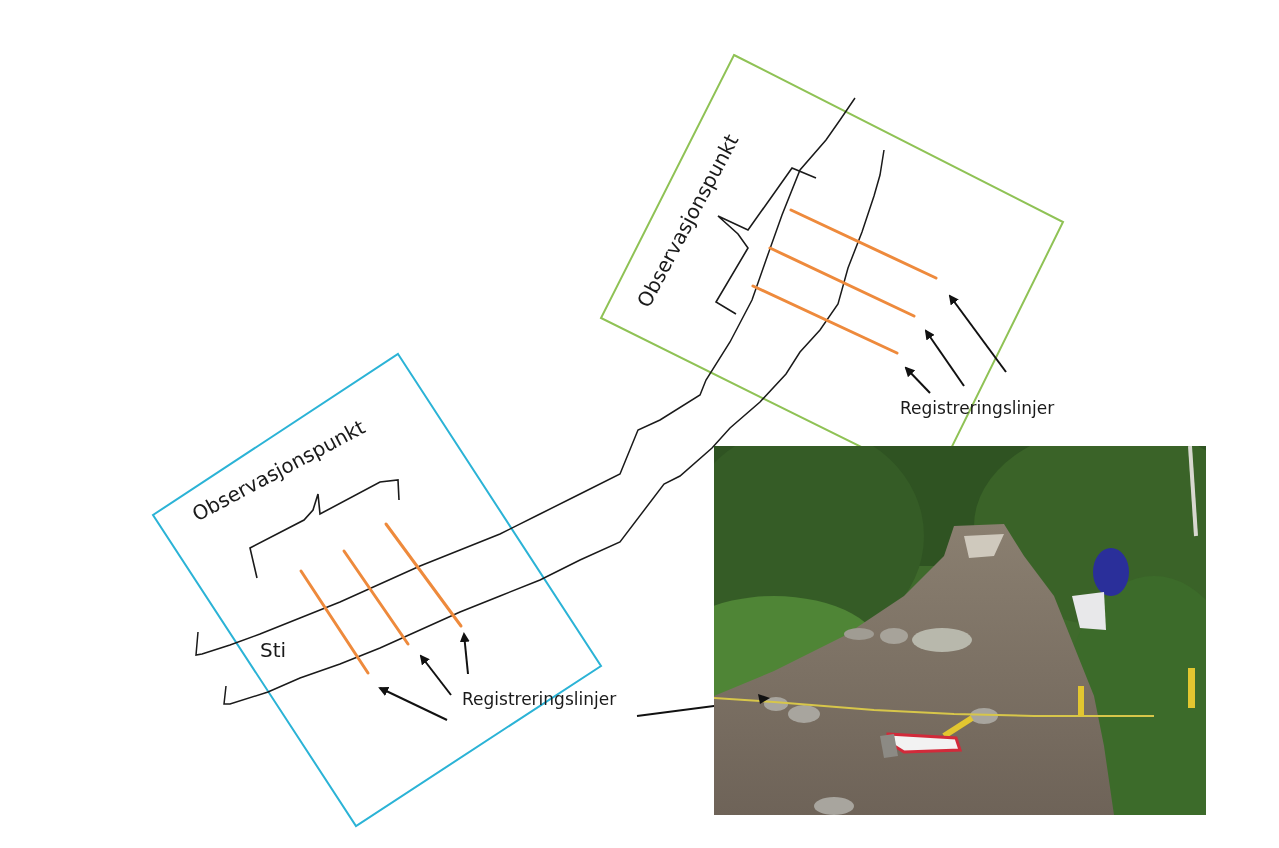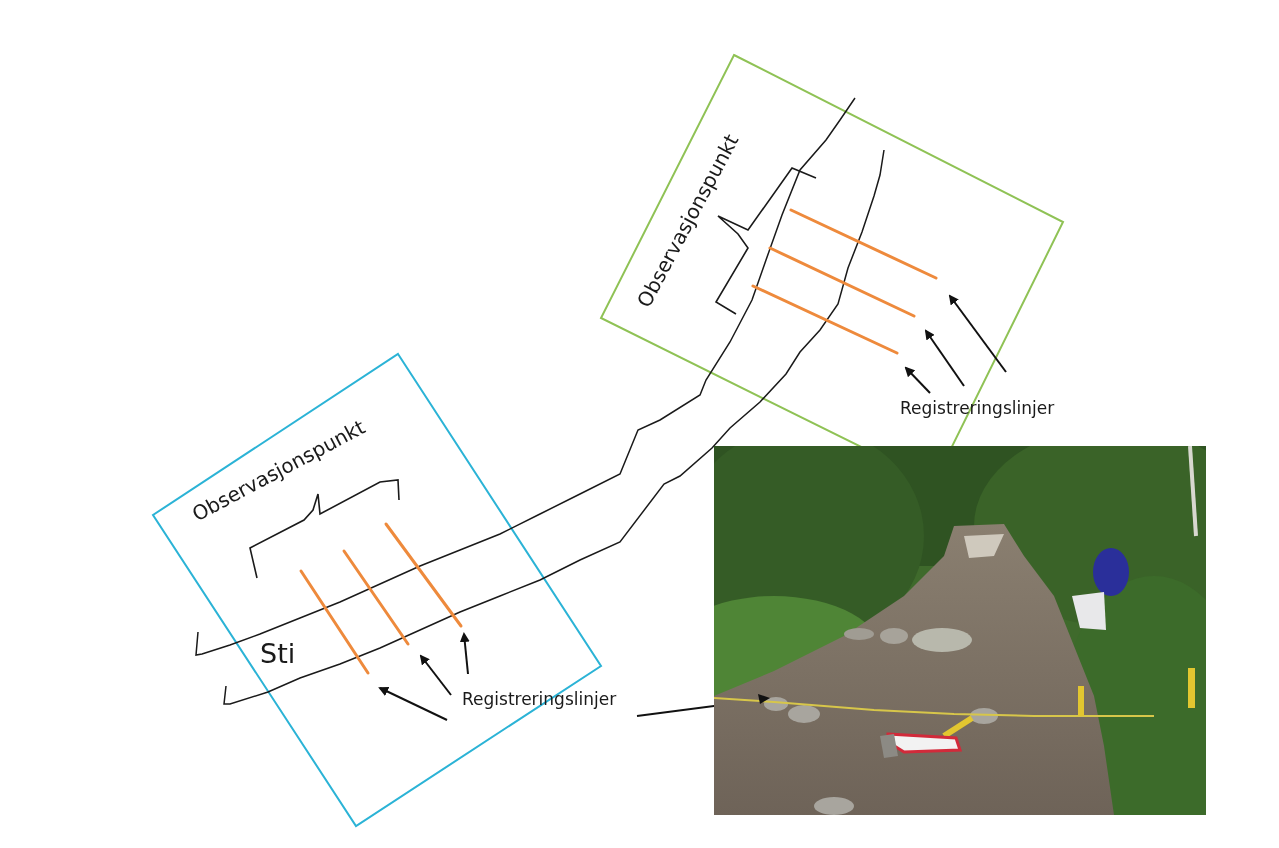--- a/index.html
+++ b/index.html
@@ -5,21 +5,21 @@
   html, body { margin: 0; padding: 0; background: #ffffff; }
   body { width: 1279px; height: 848px; position: relative; overflow: hidden;
          font-family: "Liberation Sans", "DejaVu Sans", sans-serif; }
   #canvas { position: absolute; left: 0; top: 0; width: 1279px; height: 848px; }
   .label { position: absolute; color: #1a1a1a; white-space: nowrap;
            font-family: "DejaVu Sans", "Liberation Sans", sans-serif; transform-origin: 0 0; }
   .obs-blue { left: 188px; top: 505px; font-size: 20px; transform: rotate(-28deg); }
   .obs-green { left: 632px; top: 300px; font-size: 20px; transform: rotate(-62deg); }
   .reg-green { left: 900px; top: 398px; font-size: 17px; }
   .reg-blue { left: 462px; top: 689px; font-size: 17px; }
-  .sti { left: 260px; top: 638px; font-size: 27px; }
+  .sti { left: 260px; top: 638px; font-size: 20px; }
   .photo { position: absolute; left: 714px; top: 446px; width: 492px; height: 369px; overflow: hidden; }
   .photo svg { display: block; }
 </style>
 </head>
 <body>
 
 <svg id="canvas" width="1279" height="848" viewBox="0 0 1279 848">
   <defs>
     <marker id="arrowhead" markerWidth="10" markerHeight="10" refX="8" refY="5" orient="auto" markerUnits="userSpaceOnUse">
       <path d="M0,0 L10,5 L0,10 Z" fill="#111"></path>

